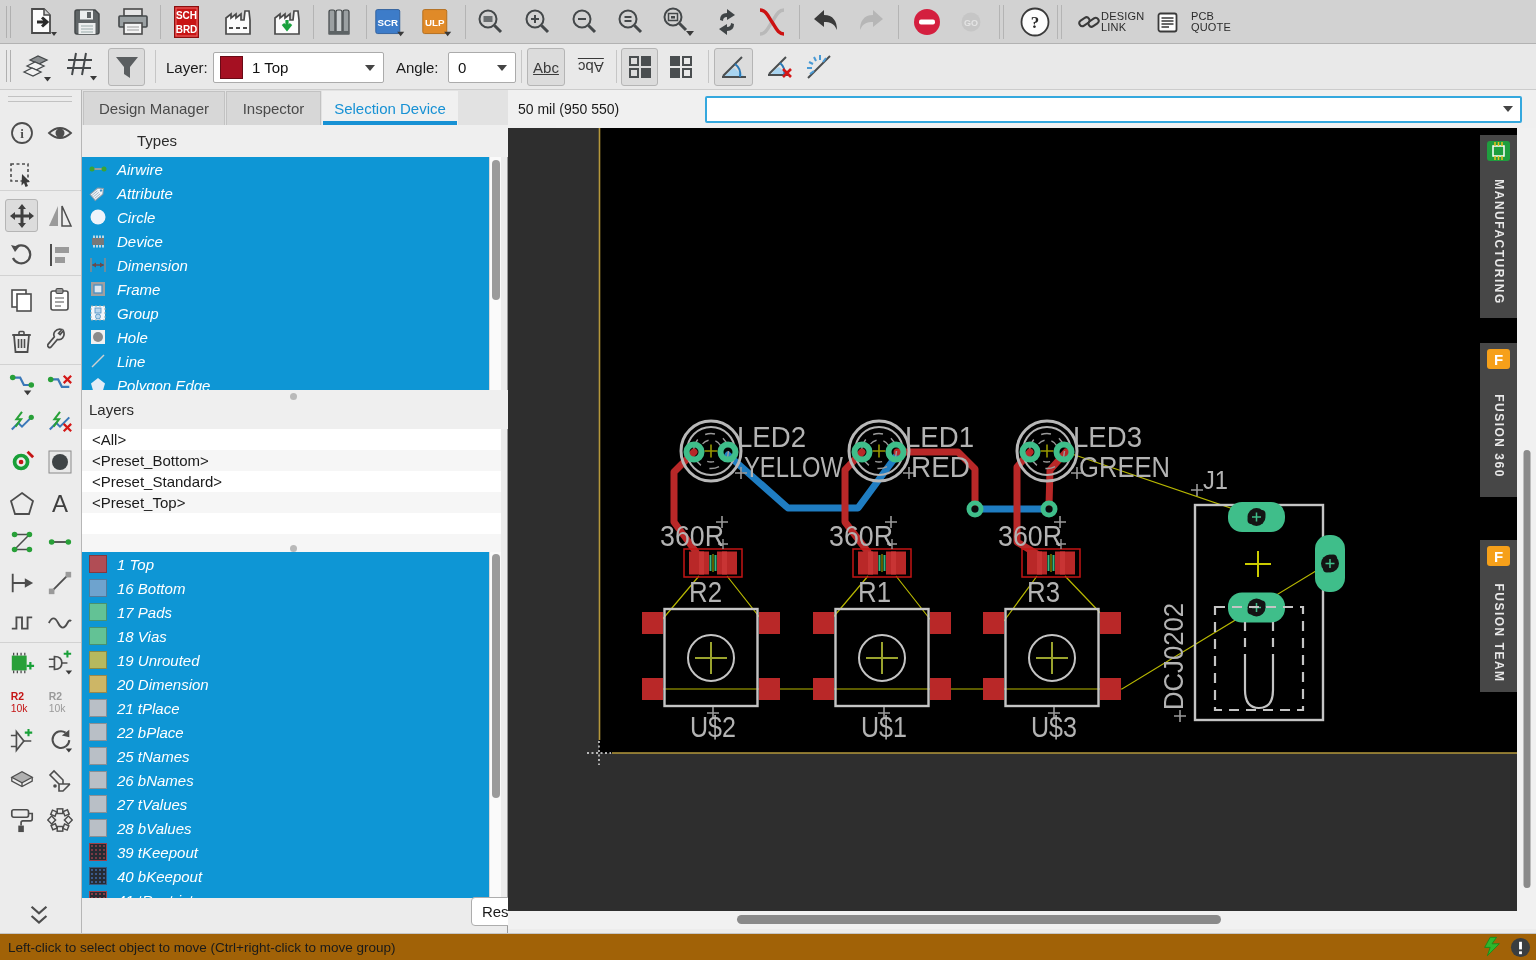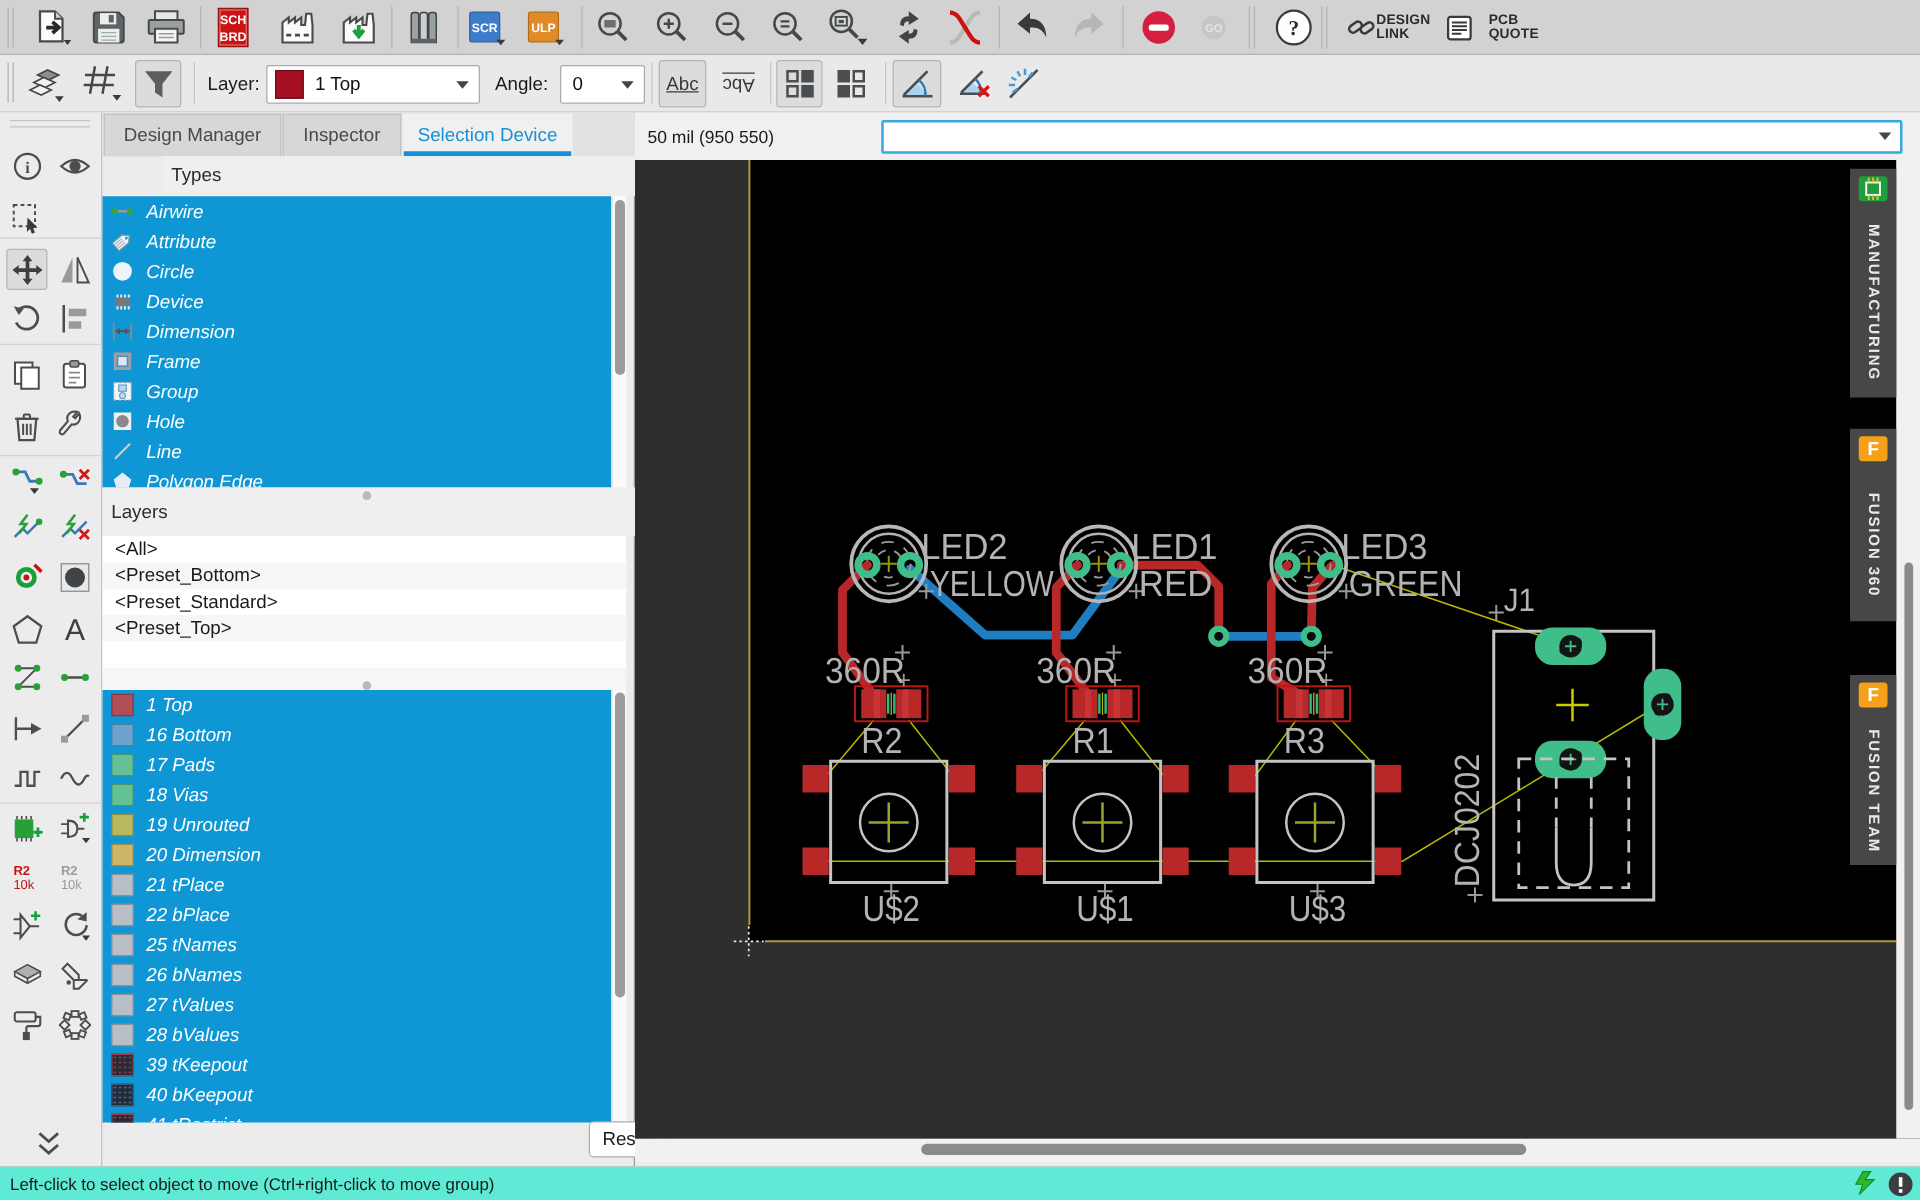--- a/index.html
+++ b/index.html
@@ -11,21 +11,21 @@
 #row2 { left:0; top:44px; width:1536px; height:46px; background:#e9e9e9; border-bottom:1px solid #cccccc; }
 .sep1 { position:absolute; top:5px; width:1px; height:34px; background:#b4b4b4; }
 .sep2 { position:absolute; top:6px; width:1px; height:33px; background:#c6c6c6; }
 .handle { position:absolute; top:6px; width:1px; height:32px; background:#b0b0b0; }
 .ticon { position:absolute; top:0; height:44px; display:flex; align-items:center; justify-content:center; }
 .t2icon { position:absolute; top:0px; height:46px; display:flex; align-items:center; justify-content:center; }
 .pressed { background:#dcdcdc; border:1px solid #b5b5b5; border-radius:3px; }
 .tlabel { position:absolute; font-size:15px; color:#1a1a1a; }
 .combo { position:absolute; background:#fff; border:1px solid #ababab; border-radius:2px; display:flex; align-items:center; }
 .combo .tri { position:absolute; right:8px; width:0; height:0; border-left:5px solid transparent; border-right:5px solid transparent; border-top:6px solid #444; }
-.smalltext2 { font-size:11px; font-weight:bold; color:#2b2b2b; line-height:11.5px; letter-spacing:0.2px; }
+.smalltext2 { font-size:11px; font-weight:normal; color:#2b2b2b; line-height:11.5px; letter-spacing:0.2px; }
 
 #coordbar { left:508px; top:90px; width:1028px; height:38px; background:#f0f0f0; }
 #coordtext { position:absolute; left:10px; top:11px; font-size:14px; color:#1a1a1a; }
 #cmdbox { position:absolute; left:197px; top:6px; width:817px; height:27px; background:#fff; border:2px solid #35a8de; border-radius:2px; }
 #cmdbox .tri { position:absolute; right:7px; top:8px; width:0; height:0; border-left:5px solid transparent; border-right:5px solid transparent; border-top:6px solid #444; }
 
 #palette { left:0; top:90px; width:82px; height:843px; background:#ececec; border-right:1px solid #b6b6b6; }
 .pic { position:absolute; margin-top:8px; width:26px; height:26px; display:flex; align-items:center; justify-content:center; }
 
 #panel { left:82px; top:90px; width:426px; height:843px; background:#ececec; border-right:1px solid #9a9a9a; }
@@ -46,21 +46,21 @@
 .dot { position:absolute; left:208px; width:7px; height:7px; border-radius:50%; background:#b9b9b9; }
 #resetbtn { position:absolute; left:358px; top:807px; width:61px; height:29px; background:#fff; border:1px solid #adadad; border-radius:4px; font-size:15px; color:#1a1a1a; display:flex; align-items:center; justify-content:center;margin-left:31px; }
 
 #canvas { left:508px; top:128px; width:1028px; height:783px; background:#2e2e2e; }
 #hscroll { left:508px; top:911px; width:1028px; height:18px; background:#f1f1f1; }
 #hthumb { position:absolute; left:229px; top:4px; width:484px; height:9px; background:#8a8a8a; border-radius:5px; }
 .sidetab { position:absolute; left:972px; width:37px; background:#474747; color:#e9e9e9; }
 .sidetab .ticn { position:absolute; left:7px; top:6px; width:23px; height:20px; border-radius:3px; }
 .vtext { position:absolute; left:50%; font-size:12px; font-weight:bold; letter-spacing:1.5px; white-space:nowrap; transform:translateX(-50%) rotate(90deg); transform-origin:center; }
 
-#status { left:0; top:933px; width:1536px; height:27px; background:#5eead4; border-top:1px solid #c6c6c6; font-size:13.5px; color:#1a1a1a; display:flex; align-items:center; padding-left:8px; }
+#status { left:0; top:933px; width:1536px; height:27px; background:#a16207; border-top:1px solid #c6c6c6; font-size:13.5px; color:#1a1a1a; display:flex; align-items:center; padding-left:8px; }
 </style>
 </head>
 <body>
 <div class="abs" id="row1">
 <div class="handle" style="left:6px;"></div>
     <div class="handle" style="left:10px;"></div>
 <div class="ticon" style="left:26px;width:34px;">
       <svg width="30" height="30" viewBox="0 0 30 30">
         <path d="M4,2 H16 L22,8 V26 H4 Z" fill="#fcfcfc" stroke="#4a4a4a" stroke-width="1.8"></path>
         <path d="M16,2 L16,8 H22" fill="#d0d0d0" stroke="#4a4a4a" stroke-width="1.5"></path>

